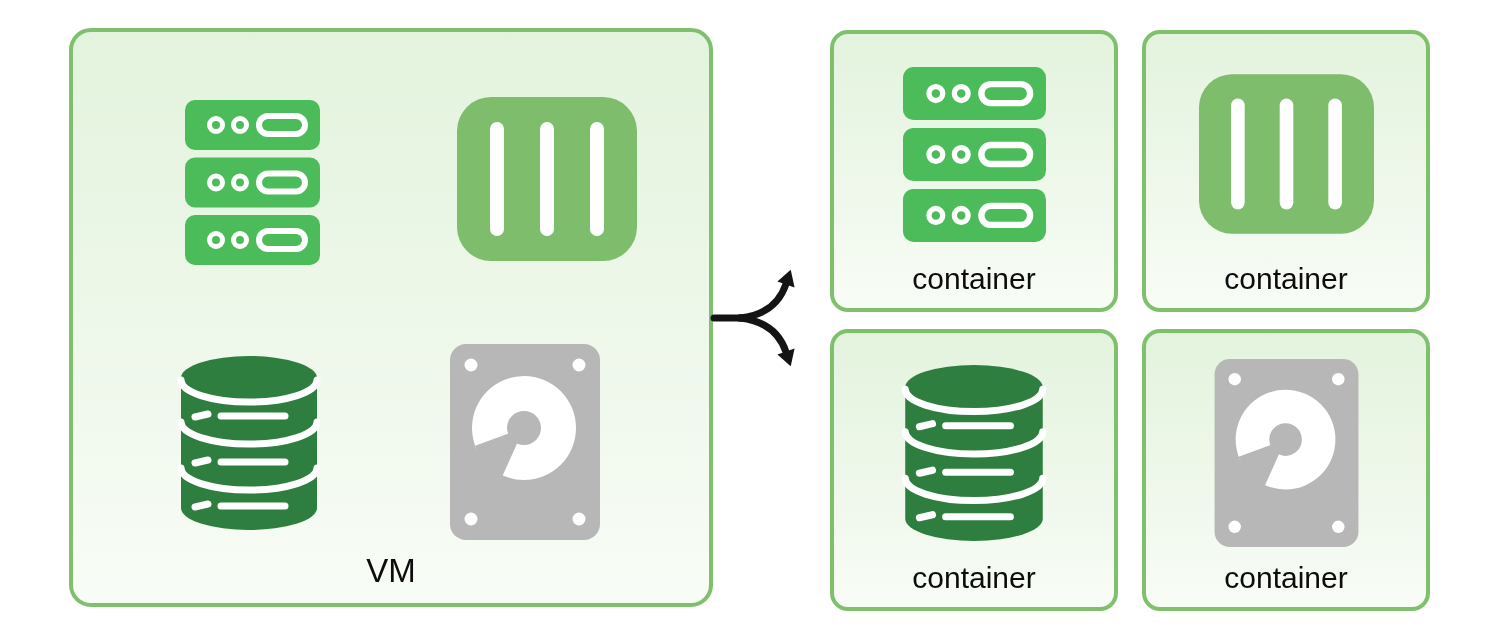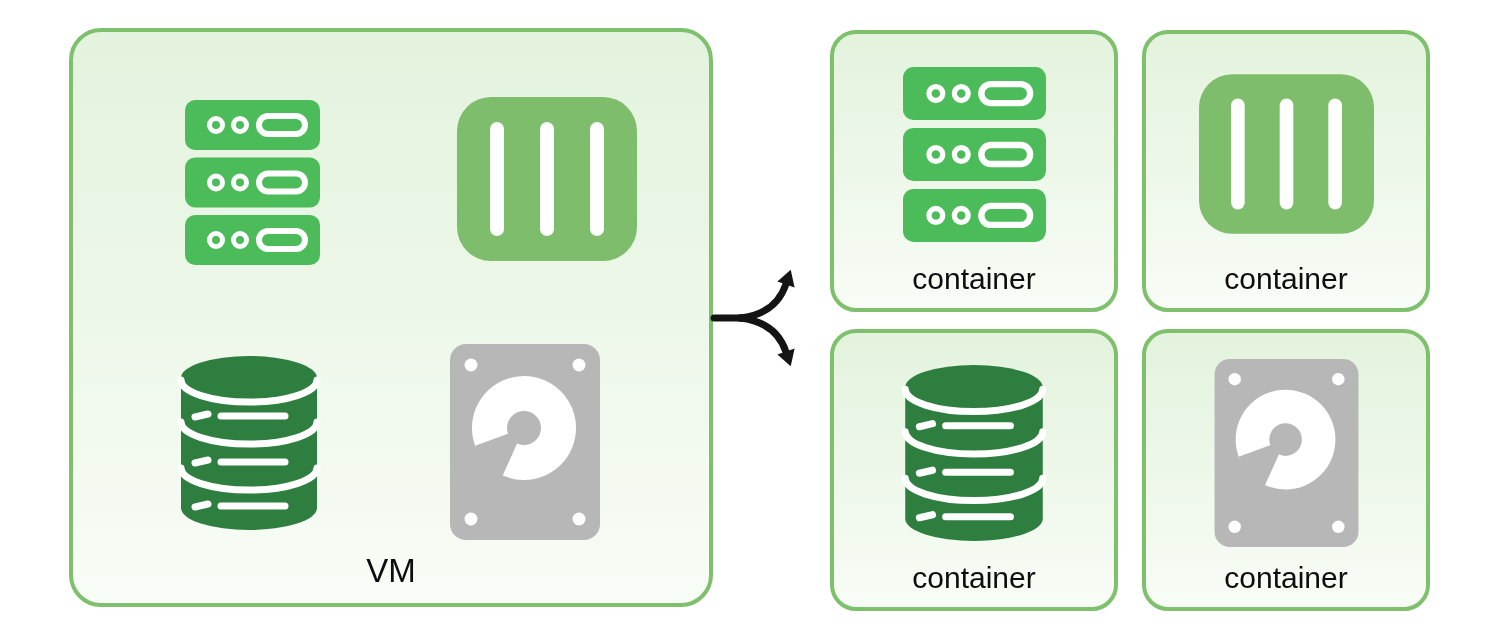--- a/index.html
+++ b/index.html
@@ -18,27 +18,27 @@
     width:1500px;height:639px;position:relative;overflow:hidden;
     background:#ffffff;
     font-family:"Liberation Sans", sans-serif;
     color:var(--text_color);
   }
   .box{
     position:absolute;box-sizing:border-box;
     border:4px solid var(--border_green);
     background:linear-gradient(180deg,var(--box_bg_top) 0%,var(--box_bg_bottom) 100%);
   }
-  .vm-box{left:69px;top:28px;width:644px;height:579px;border-radius:32px;}
+  .vm-box{left:69px;top:28px;width:644px;height:579px;border-radius:22px;}
   .vm-box .icon{position:absolute;}
   .vm-label{
     position:absolute;left:0;right:0;bottom:16px;
     text-align:center;font-size:33px;line-height:1;color:var(--text_color);
   }
-  .cbox{width:288px;height:282px;border-radius:26px;display:flex;flex-direction:column;}
+  .cbox{width:288px;height:282px;border-radius:18px;display:flex;flex-direction:column;}
   .cbox-1{left:830px;top:30px;}
   .cbox-2{left:1142px;top:30px;}
   .cbox-3{left:830px;top:329px;}
   .cbox-4{left:1142px;top:329px;}
   .cbox-icons{flex:1;display:flex;align-items:center;justify-content:center;padding-top:10px;}
   .cbox-label{text-align:center;margin-bottom:14px;font-size:30px;line-height:1;color:var(--text_color);}
   .arrow-svg{position:absolute;left:698px;top:238px;}
   
   .f-server{fill:var(--server_green);}
   .f-cont{fill:var(--container_green);}

